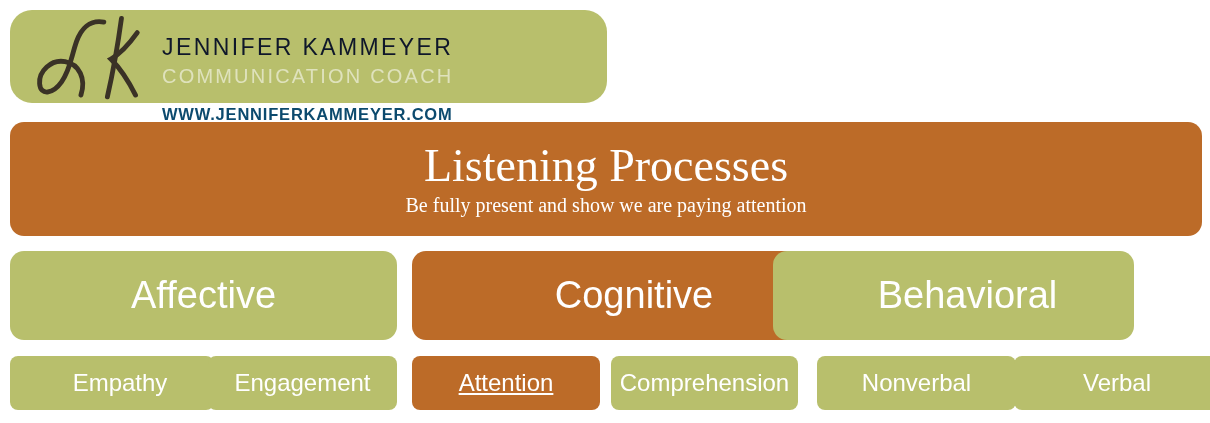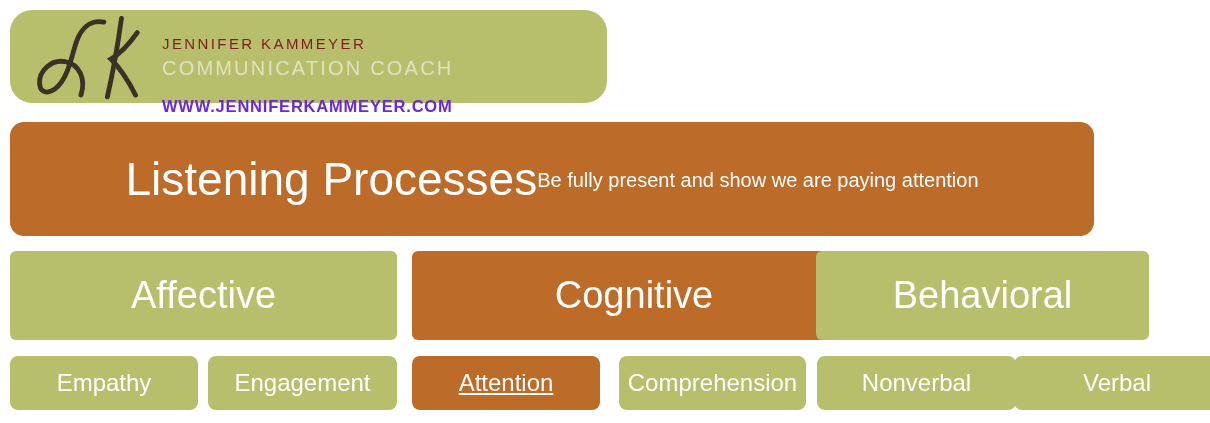--- a/index.html
+++ b/index.html
@@ -30,70 +30,71 @@
   .monogram path{
     fill:none;
     stroke:var(--ink-dark);
     stroke-width:5.5;
     stroke-linecap:round;
   }
   .logo-text{
     position:absolute; left:152px; top:26px;
   }
   .logo-name{
-    color:#7f1d1d;
-    font-size:15px;
+    color:#0f172a;
+    font-size:23px;
     letter-spacing:2.4px;
     line-height:1;
     margin-bottom:7px;
     white-space:nowrap;
   }
   .logo-tagline{
     color:rgba(255,255,255,0.55);
     font-size:20px;
     letter-spacing:2.2px;
     line-height:1;
     margin-bottom:7px;
     white-space:nowrap;
   }
   .logo-website{
-    color:#6d28d9;
+    color:#0c4a6e;
     font-size:16.5px;
     font-weight:700;
     letter-spacing:0.8px;
     line-height:1;
     white-space:nowrap;
     margin-top:20px;
   }
   
   .banner{
     position:absolute; left:10px; top:122px;
-    width:1084px; height:114px;
+    width:1192px; height:114px;
     background:var(--orange);
     border-radius:14px;
-    display:flex; flex-direction:row;
+    display:flex; flex-direction:column;
     align-items:center; justify-content:center;
     color:#ffffff;
+    font-family:Liberation Serif, serif;
   }
   .banner-title{
     font-size:46px;
     line-height:1.1;
   }
   .banner-subtitle{
     font-size:20px;
     line-height:1.2;
     margin-top:2px;
   }
   
   .box{
     position:absolute;
     display:flex; align-items:center; justify-content:center;
     background:var(--green);
     color:#ffffff;
-    border-radius:6px;
+    border-radius:14px;
     white-space:nowrap;
   }
   .box.orange{ background:var(--orange); }
   .cat{ top:251px; height:89px; font-size:38px; }
   .sub{ top:356px; height:54px; font-size:24px; border-radius:8px; }
 </style>
 </head>
 <body>
 
 <div class="stage">
@@ -112,22 +113,22 @@
     </div>
   </div>
 
   <div class="banner">
     <div class="banner-title">Listening Processes</div>
     <div class="banner-subtitle">Be fully present and show we are paying attention</div>
   </div>
 
   <div class="box cat" style="left:10px;  width:387px;">Affective</div>
   <div class="box cat orange" style="left:412px; width:444px;">Cognitive</div>
-  <div class="box cat" style="left:816px; width:333px;">Behavioral</div>
+  <div class="box cat" style="left:773px; width:333px;padding-left:28px;">Behavioral</div>
 
-  <div class="box sub" style="left:10px;   width:188px;">Empathy</div>
+  <div class="box sub" style="left:10px;   width:188px;padding-left:16px;">Empathy</div>
   <div class="box sub" style="left:208px;  width:189px;">Engagement</div>
   <div class="box sub orange" style="left:412px;  width:188px;text-decoration:underline;">Attention</div>
-  <div class="box sub" style="left:611px;  width:187px;margin-left:8px;">Comprehension</div>
+  <div class="box sub" style="left:611px;  width:187px;">Comprehension</div>
   <div class="box sub" style="left:817px;  width:199px;">Nonverbal</div>
   <div class="box sub" style="left:1014px; width:206px;">Verbal</div>
 
 </div>
 
 </body></html>

